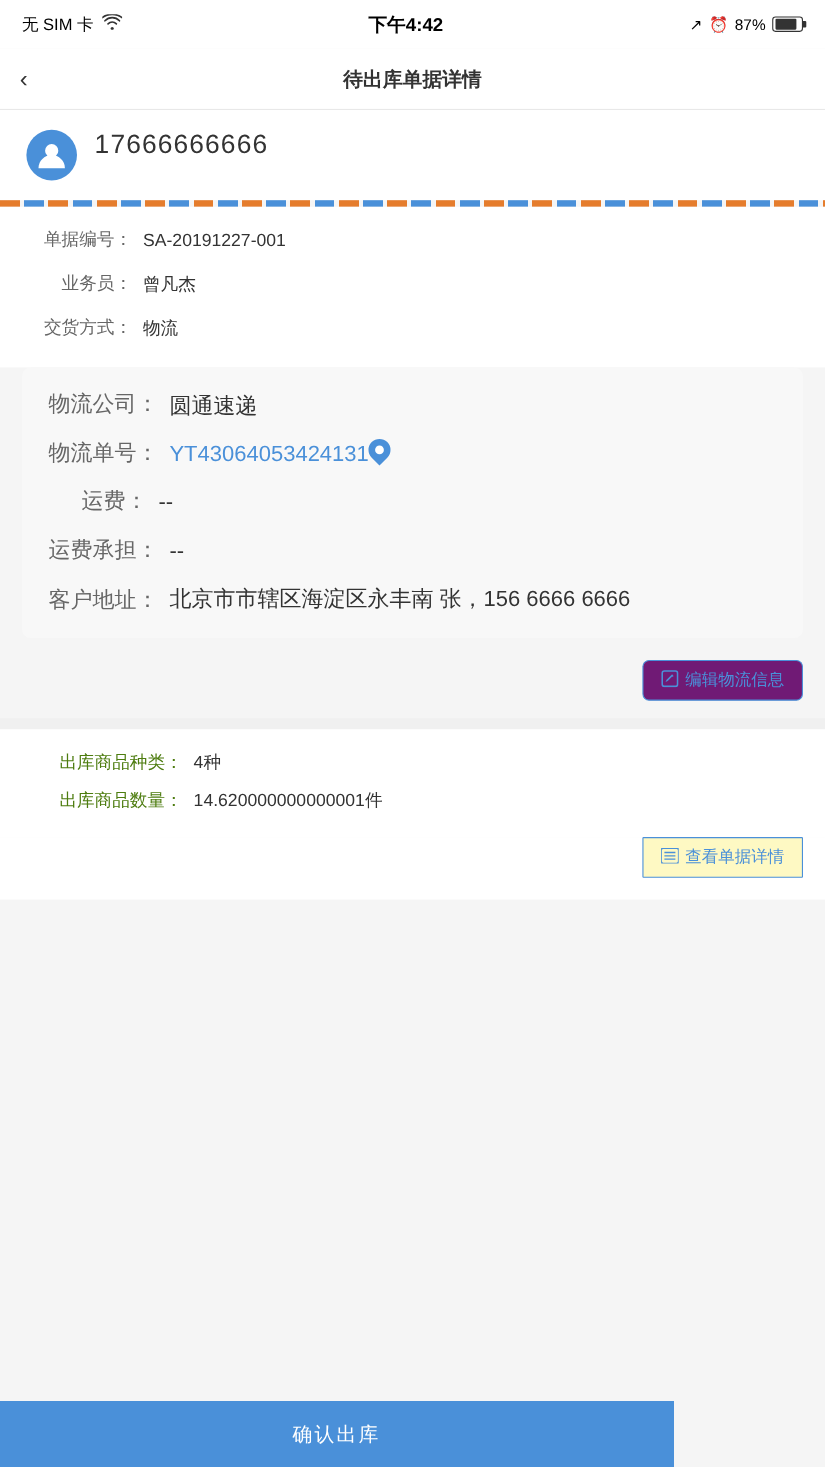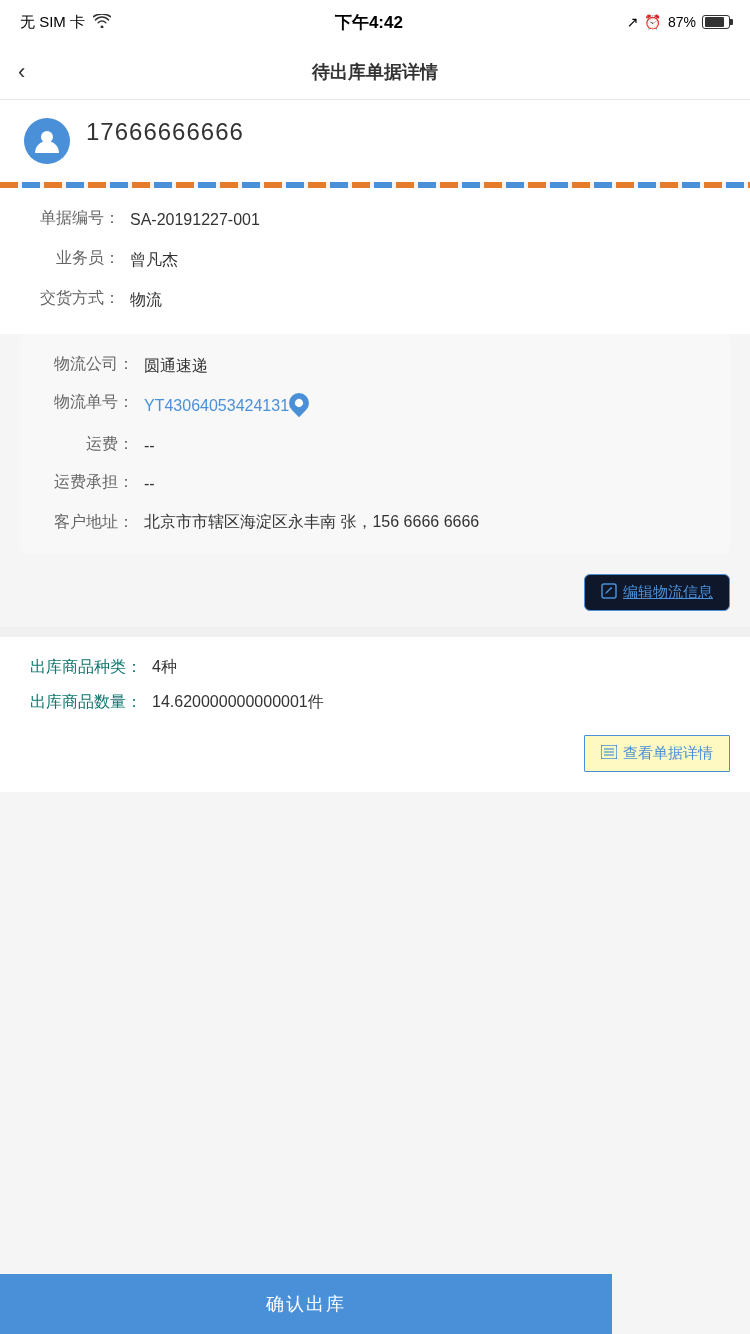--- a/index.html
+++ b/index.html
@@ -130,21 +130,21 @@
     .logistics-card {
       background: #f8f8f8;
       border-radius: 8px;
       margin: 0 20px 20px 20px;
       padding: 20px 24px;
     }
     .logistics-row {
       display: flex;
       align-items: flex-start;
       margin-bottom: 14px;
-      font-size: 16px;
+      font-size: 20px;
     }
     .logistics-row:last-child { margin-bottom: 0; align-items: center; }
     .logistics-label {
       color: #666;
       min-width: 90px;
       text-align: right;
       margin-right: 10px;
       white-space: nowrap;
       flex-shrink: 0;
     }
@@ -186,29 +186,28 @@
 
     
     .edit-btn-row {
       display: flex;
       justify-content: flex-end;
       padding: 0 20px 16px 20px;
     }
     .edit-btn {
       border: 1.5px solid #4a90d9;
       color: #4a90d9;
-      background: #0f172a;
+      background: #701a75;
       border-radius: 6px;
       padding: 8px 16px;
       font-size: 15px;
       display: flex;
       align-items: flex-end;
       gap: 6px;
       cursor: pointer;
-      text-decoration: underline;
     }
     .edit-icon {
       font-size: 14px;
     }
 
     
     .section-divider {
       height: 10px;
       background: #f0f0f0;
     }
@@ -218,25 +217,26 @@
       background: #fff;
       padding: 20px 30px;
     }
     .goods-row {
       display: flex;
       align-items: center;
       margin-bottom: 14px;
       font-size: 16px;
     }
     .goods-label {
-      color: #0f766e;
+      color: #4d7c0f;
       min-width: 110px;
       text-align: center;
       margin-right: 10px;
       white-space: nowrap;
+      margin-left: 24px;
     }
     .goods-value {
       color: #333;
     }
 
     
     .view-detail-row {
       display: flex;
       justify-content: flex-end;
       padding: 0 20px 20px 20px;

